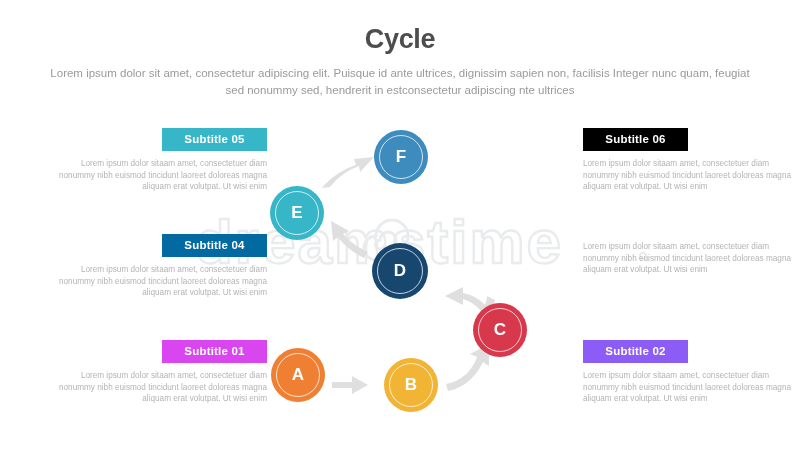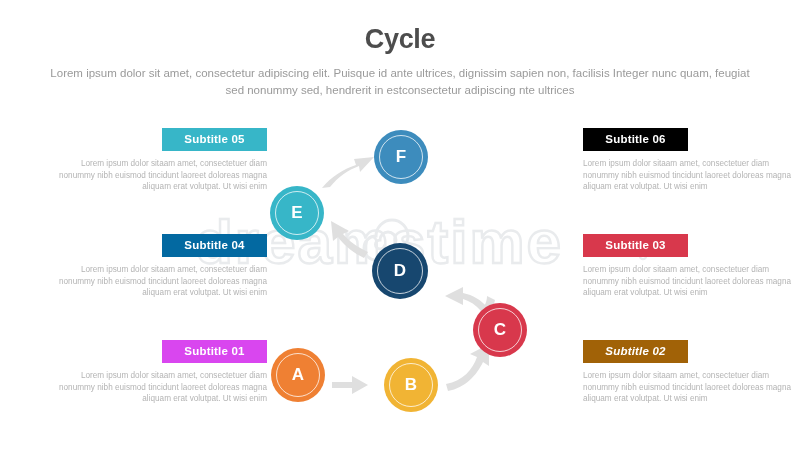--- a/index.html
+++ b/index.html
@@ -170,25 +170,24 @@
       </div>
       <div class="side-block side-left" style="top: 340px;">
         <div class="badge-row"><span class="badge" style="background: #d946ef;">Subtitle 01</span></div>
         <div class="side-desc">Lorem ipsum dolor sitaam amet, consectetuer diam nonummy  nibh euismod tincidunt laoreet doloreas magna aliquam erat volutpat. Ut wisi enim</div>
       </div>
       <div class="side-block side-right" style="top: 128px;">
         <div class="badge-row"><span class="badge" style="background: #000000;">Subtitle 06</span></div>
         <div class="side-desc">Lorem ipsum dolor sitaam amet, consectetuer diam nonummy  nibh euismod tincidunt laoreet doloreas magna aliquam erat volutpat. Ut wisi enim</div>
       </div>
       <div class="side-block side-right" style="top: 234px;">
-        <div class="badge-row"><span class="badge" style="background: rgb(216, 56, 76);">Subtitle 03</span></div>
         <div class="side-desc">Lorem ipsum dolor sitaam amet, consectetuer diam nonummy  nibh euismod tincidunt laoreet doloreas magna aliquam erat volutpat. Ut wisi enim</div>
       </div>
       <div class="side-block side-right" style="top: 340px;">
-        <div class="badge-row"><span class="badge" style="background: #a16207; font-style: italic;">Subtitle 02</span></div>
+        <div class="badge-row"><span class="badge" style="background: #8b5cf6;">Subtitle 02</span></div>
         <div class="side-desc">Lorem ipsum dolor sitaam amet, consectetuer diam nonummy  nibh euismod tincidunt laoreet doloreas magna aliquam erat volutpat. Ut wisi enim</div>
       </div>
     </div>
 
   <div id="nodes">
       <div class="node" style="width: 54px; height: 54px; left: 271px; top: 348px; background: rgb(239, 128, 51);">
         <span>A</span>
       </div>
       <div class="node" style="width: 54px; height: 54px; left: 384px; top: 358px; background: rgb(241, 180, 52);">
         <span>B</span>

